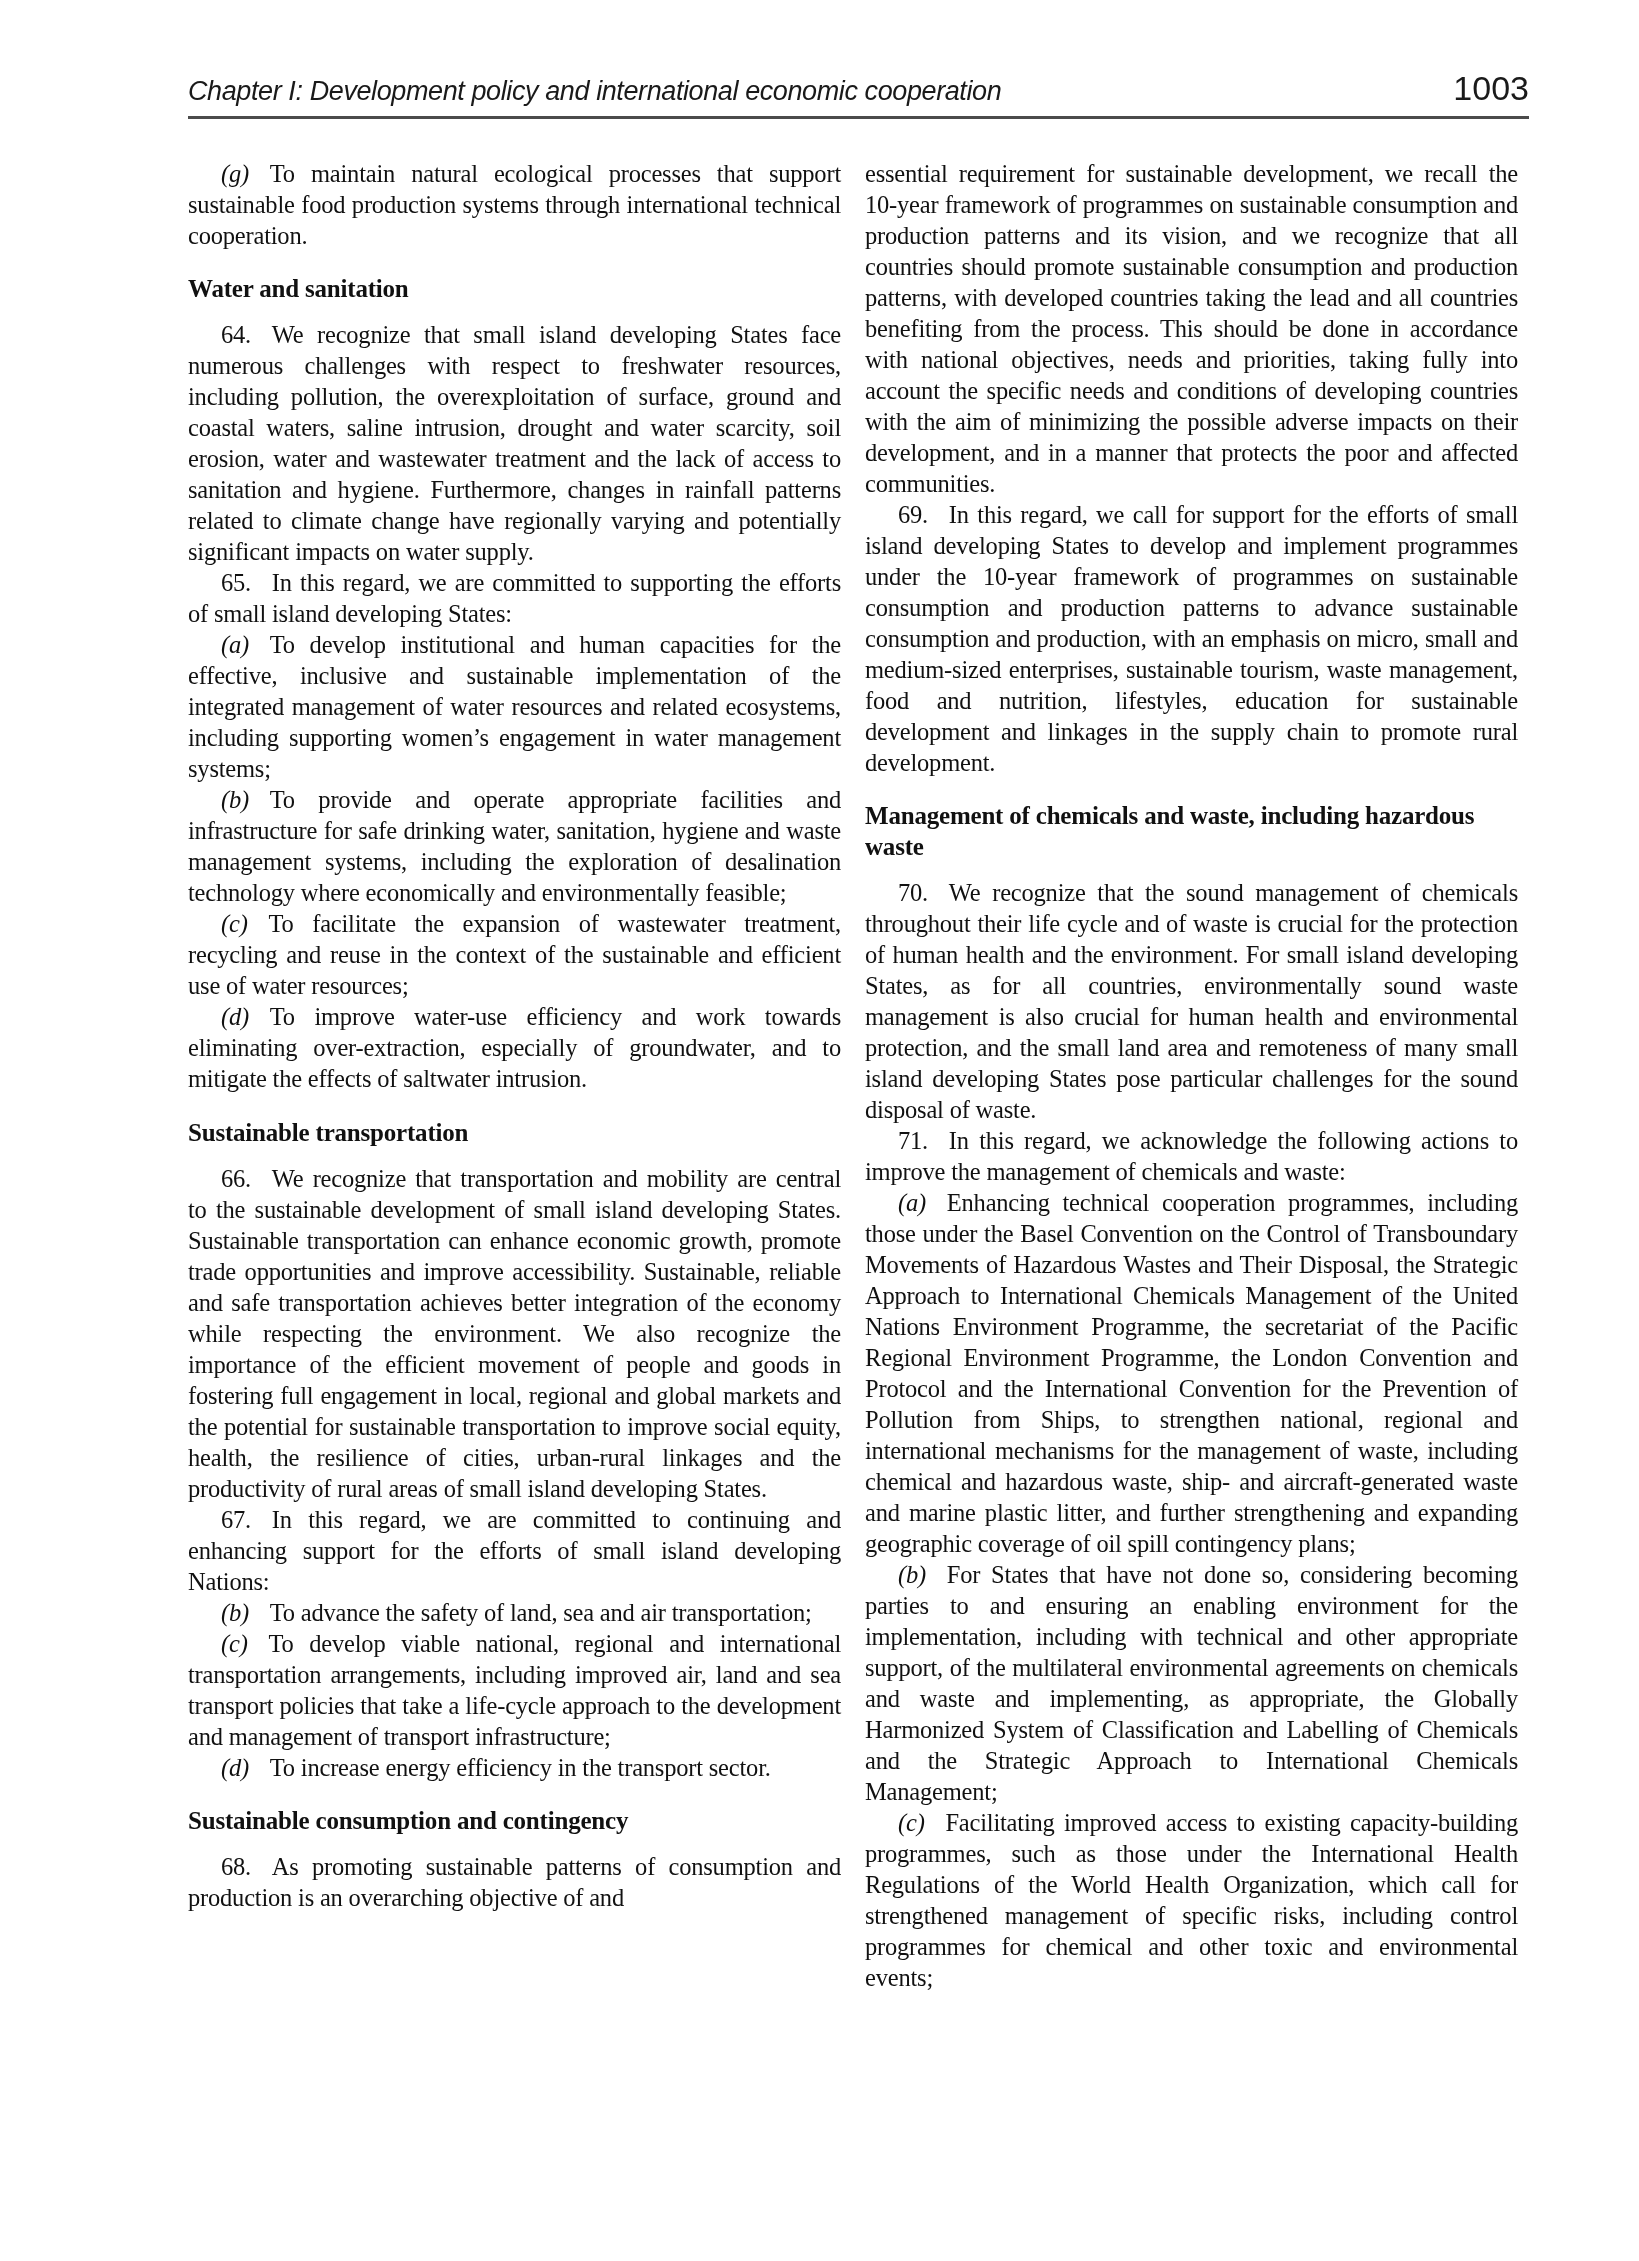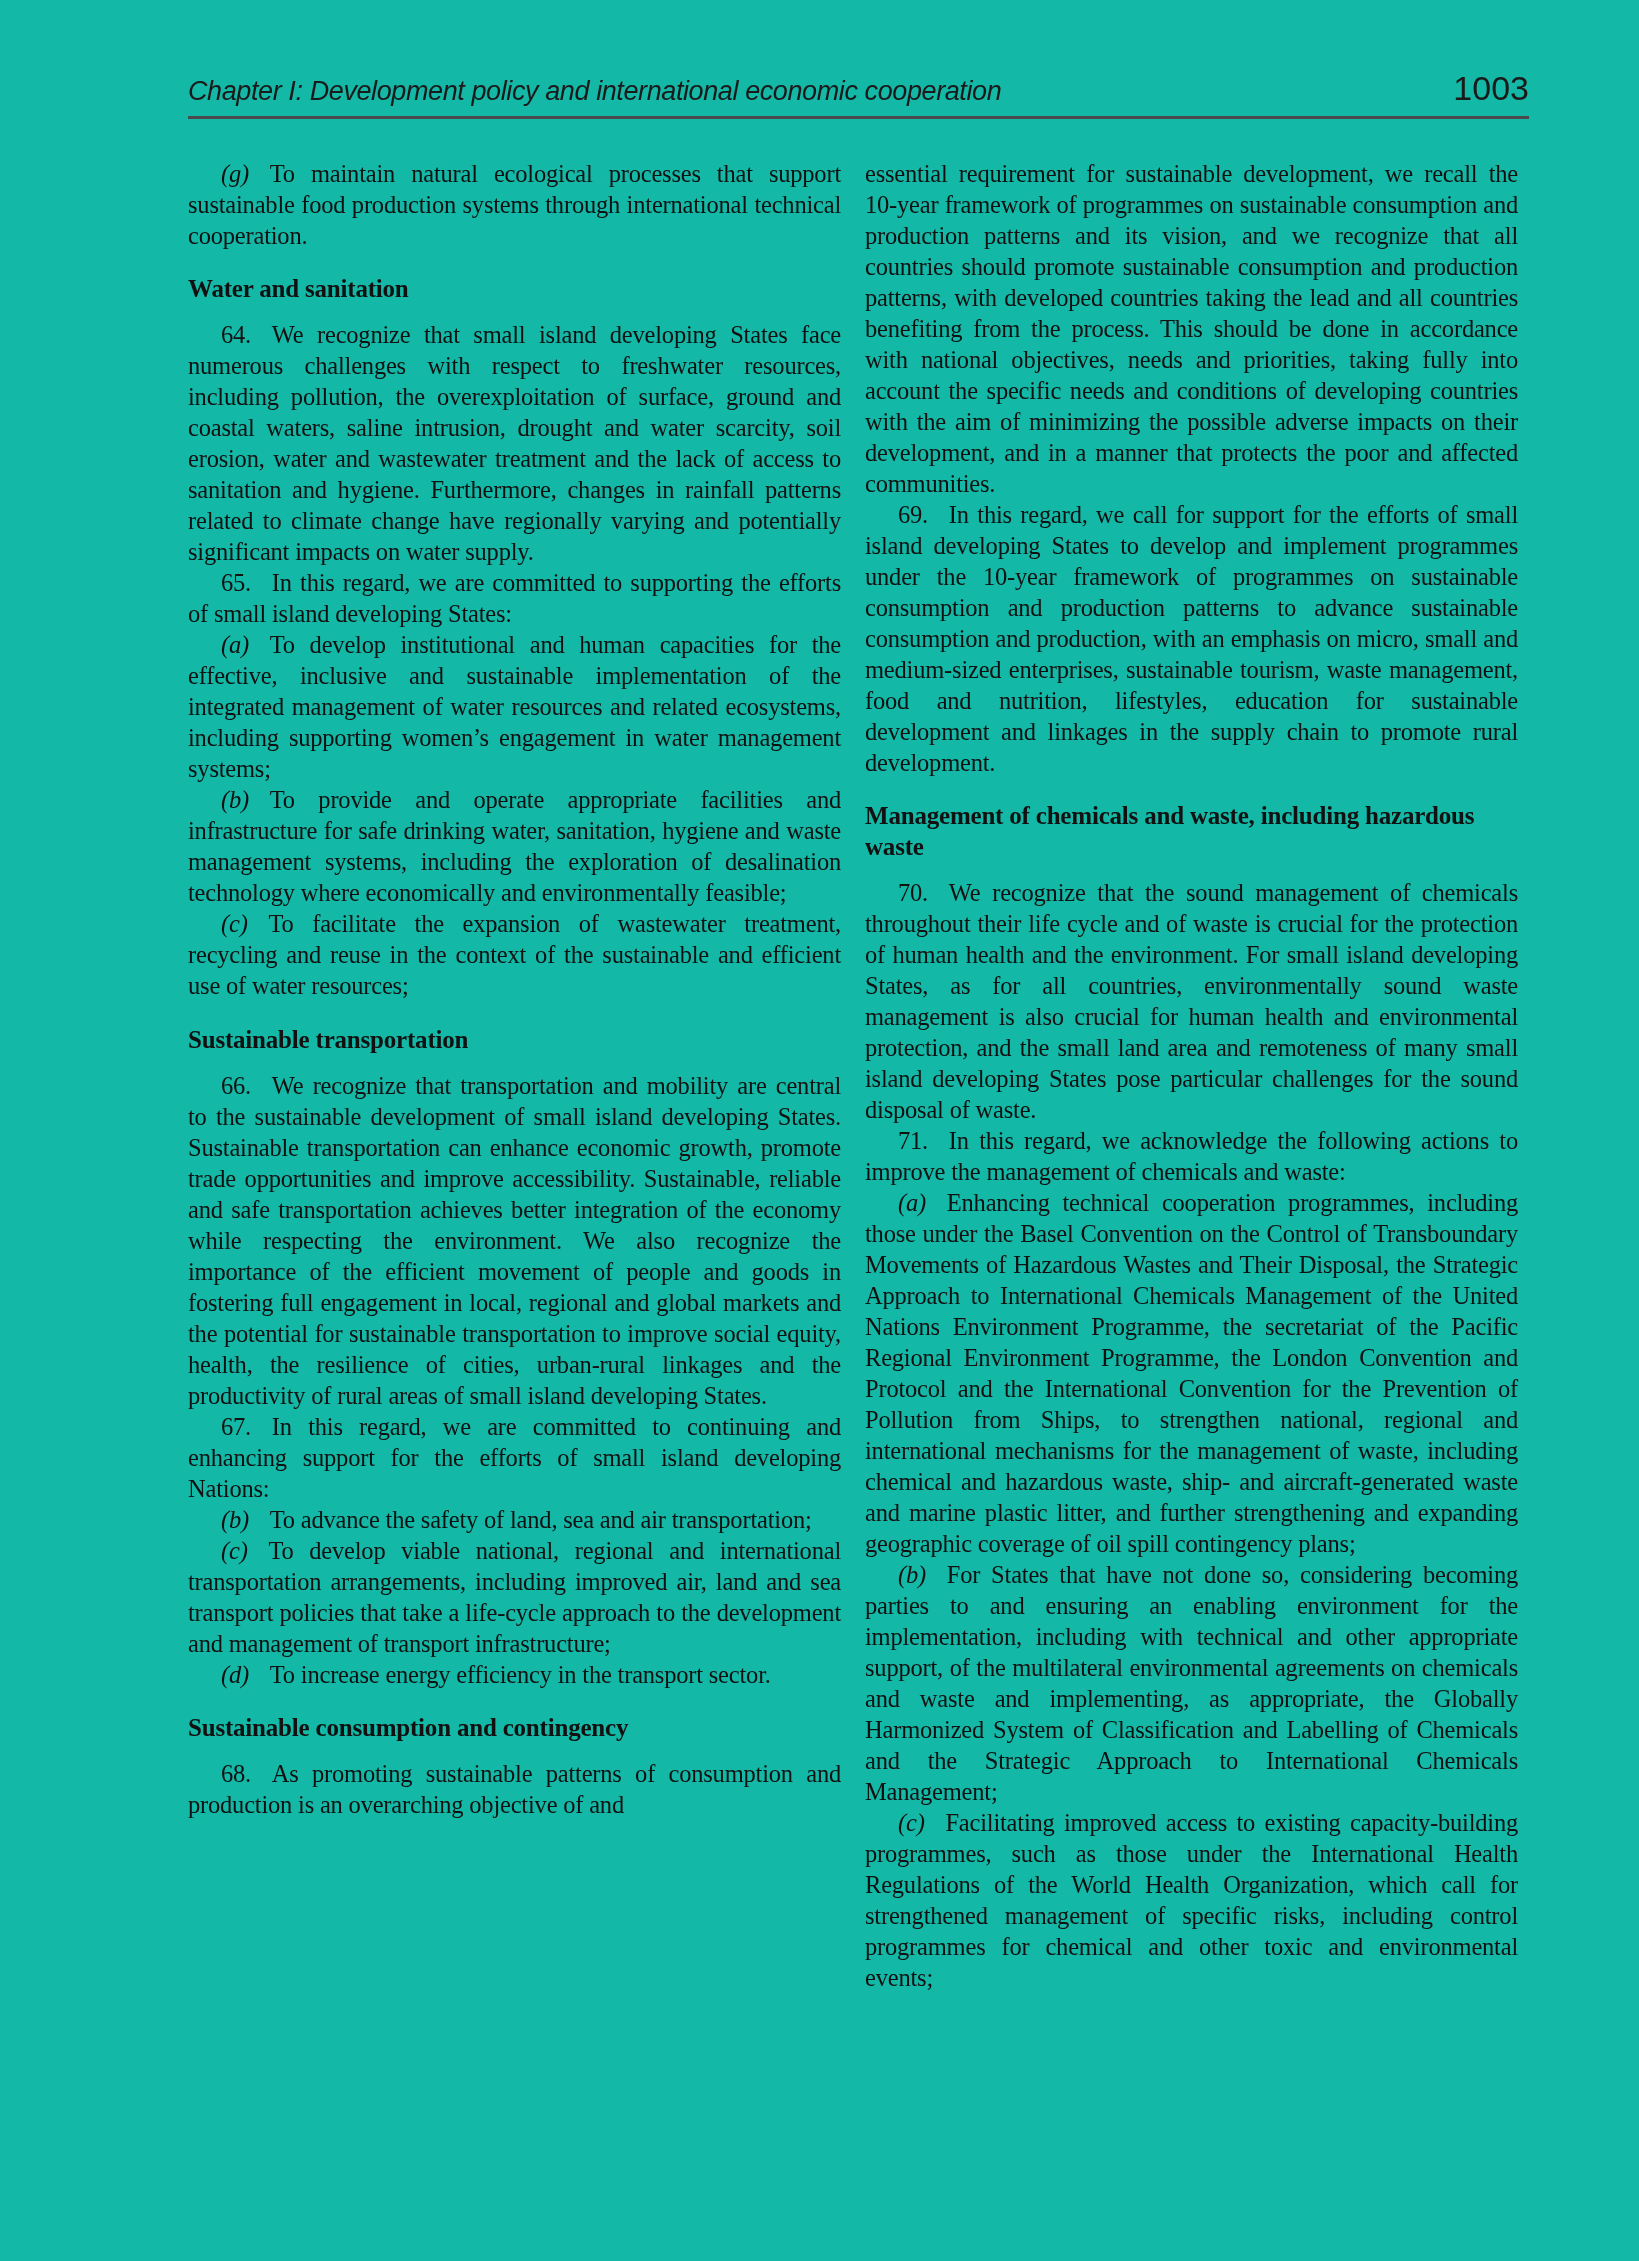--- a/index.html
+++ b/index.html
@@ -1,19 +1,19 @@
 <!DOCTYPE html>
 <html lang="en" style="font-size:12px"><head>
 <meta charset="utf-8">
 <style>
   html,body { margin:0; padding:0; background:#e8e8e8; }
   .page {
     position:relative;
     width:1639px; height:2261px;
-    background:#14b8a6;
+    background:#ffffff;
     color:#111111;
     font-family:"Liberation Serif","DejaVu Serif",serif;
     overflow:hidden;
     box-sizing:border-box;
   }
   .header {
     margin:69px 110px 0 188px;
     display:flex; justify-content:space-between; align-items:baseline;
     font-family:"Liberation Sans","DejaVu Sans",sans-serif;
     color:#1a1a1a;
@@ -72,20 +72,21 @@
   <div class="columns">
 
     <div class="col">
       <p class="item"><span class="plabel lbl-italic">(g)</span><span>To maintain natural ecological processes that support sustainable food production systems through international technical cooperation.</span></p>
       <p class="section-heading">Water and sanitation</p>
       <p class="para"><span class="plabel">64.</span><span>We recognize that small island developing States face numerous challenges with respect to freshwater resources, including pollution, the overexploitation of surface, ground and coastal waters, saline intrusion, drought and water scarcity, soil erosion, water and wastewater treatment and the lack of access to sanitation and hygiene. Furthermore, changes in rainfall patterns related to climate change have regionally varying and potentially significant impacts on water supply.</span></p>
       <p class="para"><span class="plabel">65.</span><span>In this regard, we are committed to supporting the efforts of small island developing States:</span></p>
       <p class="item"><span class="plabel lbl-italic">(a)</span><span>To develop institutional and human capacities for the effective, inclusive and sustainable implementation of the integrated management of water resources and related ecosystems, including supporting women’s engagement in water management systems;</span></p>
       <p class="item"><span class="plabel lbl-italic">(b)</span><span>To provide and operate appropriate facilities and infrastructure for safe drinking water, sanitation, hygiene and waste management systems, including the exploration of desalination technology where economically and environmentally feasible;</span></p>
       <p class="item"><span class="plabel lbl-italic">(c)</span><span>To facilitate the expansion of wastewater treatment, recycling and reuse in the context of the sustainable and efficient use of water resources;</span></p>
+      <p class="item"><span class="plabel lbl-italic">(d)</span><span>To improve water-use efficiency and work towards eliminating over-extraction, especially of groundwater, and to mitigate the effects of saltwater intrusion.</span></p>
       <p class="section-heading">Sustainable transportation</p>
       <p class="para"><span class="plabel">66.</span><span>We recognize that transportation and mobility are central to the sustainable development of small island developing States. Sustainable transportation can enhance economic growth, promote trade opportunities and improve accessibility. Sustainable, reliable and safe transportation achieves better integration of the economy while respecting the environment. We also recognize the importance of the efficient movement of people and goods in fostering full engagement in local, regional and global markets and the potential for sustainable transportation to improve social equity, health, the resilience of cities, urban-rural linkages and the productivity of rural areas of small island developing States.</span></p>
       <p class="para"><span class="plabel">67.</span><span>In this regard, we are committed to continuing and enhancing support for the efforts of small island developing Nations:</span></p>
       <p class="item"><span class="plabel lbl-italic">(b)</span><span>To advance the safety of land, sea and air transportation;</span></p>
       <p class="item"><span class="plabel lbl-italic">(c)</span><span>To develop viable national, regional and international transportation arrangements, including improved air, land and sea transport policies that take a life-cycle approach to the development and management of transport infrastructure;</span></p>
       <p class="item"><span class="plabel lbl-italic">(d)</span><span>To increase energy efficiency in the transport sector.</span></p>
       <p class="section-heading">Sustainable consumption and contingency</p>
       <p class="para"><span class="plabel">68.</span><span>As promoting sustainable patterns of consumption and production is an overarching objective of and</span></p>
     </div>
 

